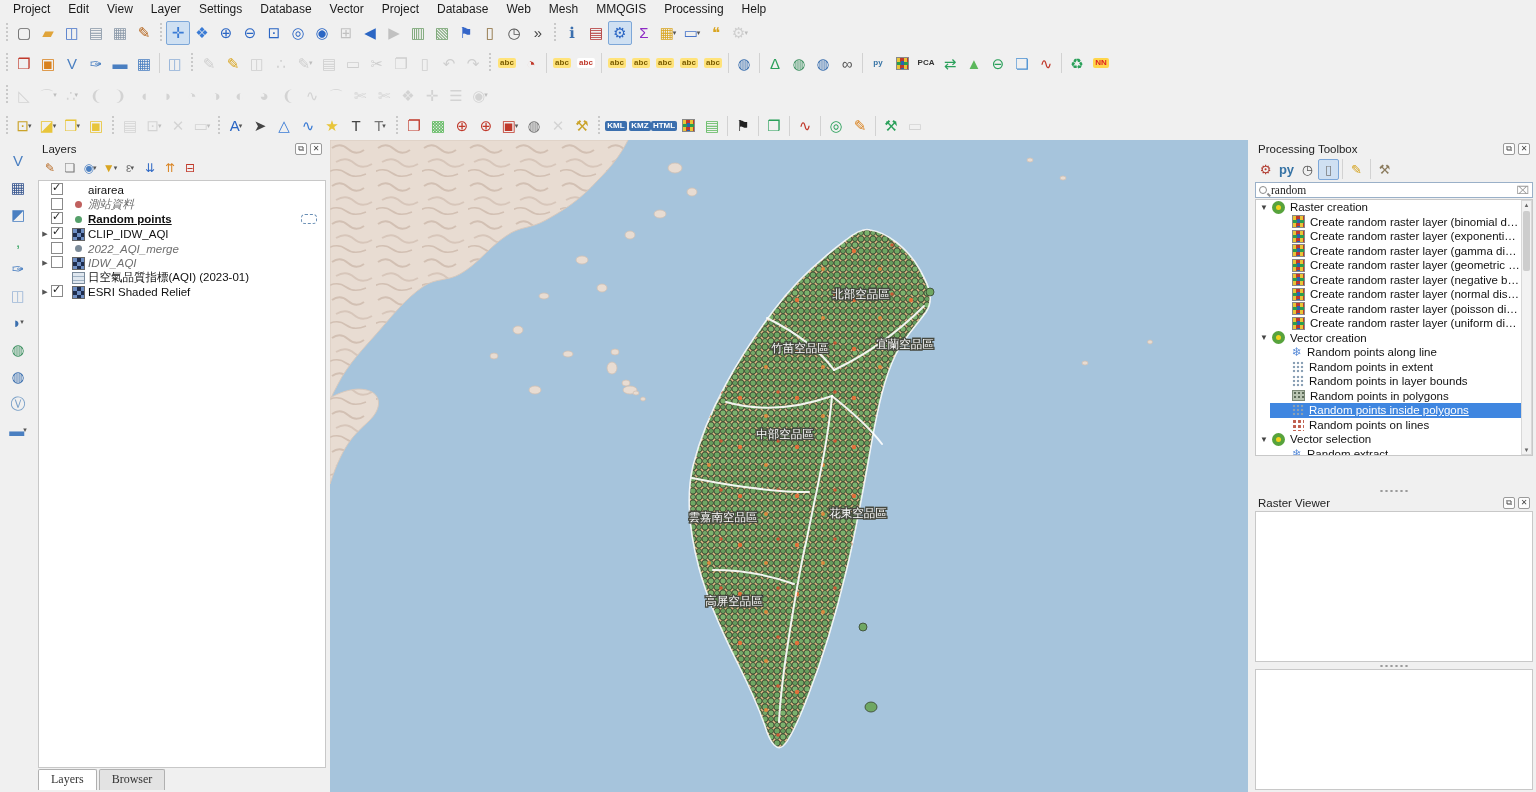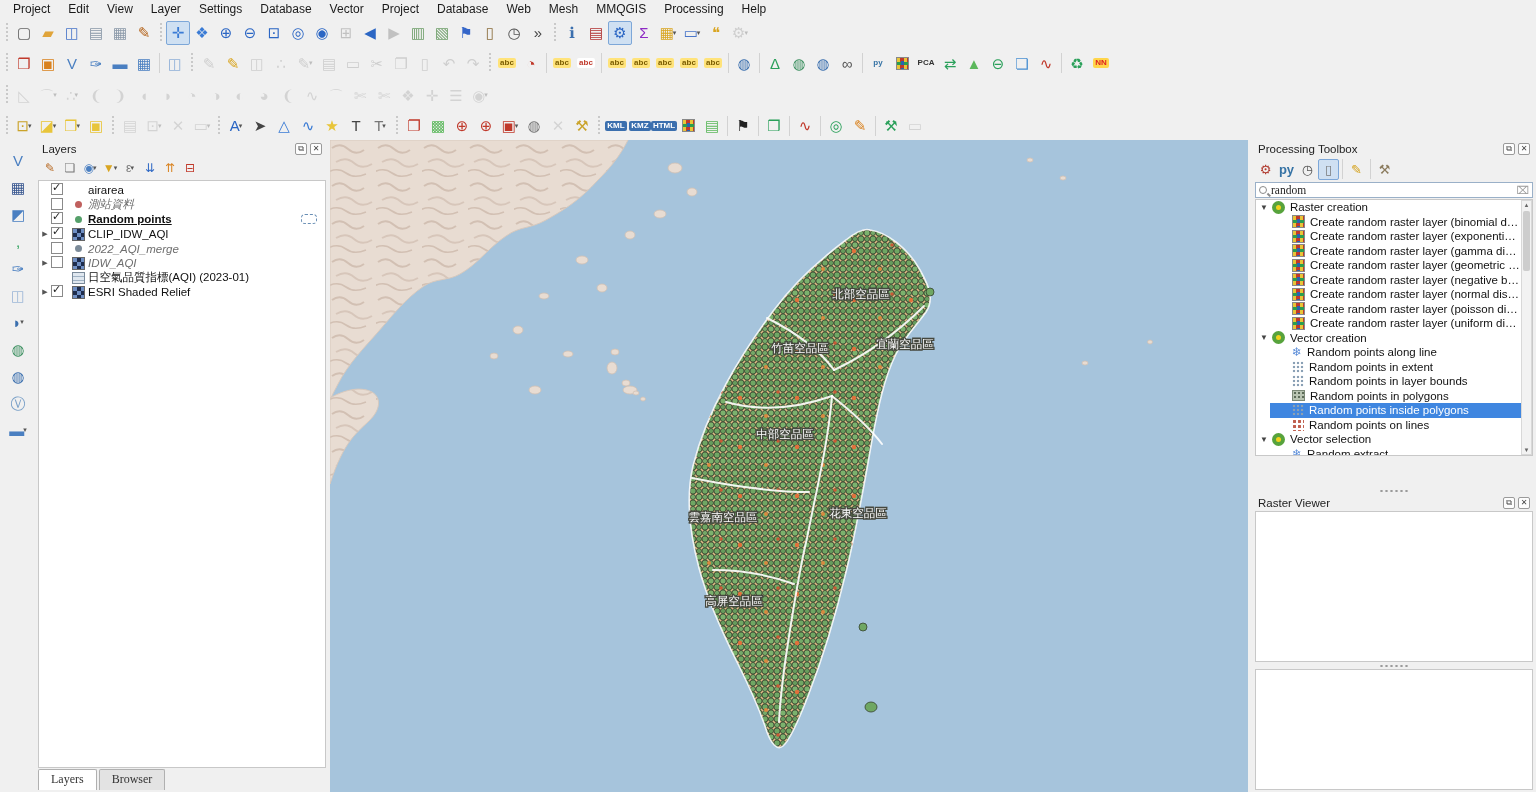--- a/index.html
+++ b/index.html
@@ -99,21 +99,21 @@
   .clearbtn { color:#9a9a9a; font-size:11px; flex:0 0 auto; }
 
   .ptree { position:absolute; left:3px; right:3px; top:59px; height:257px; background:#fff;
     border:1px solid #c8c8c8; overflow:hidden; }
   .pt-row { height:14.5px; display:flex; align-items:center; font-size:11.5px; color:#111;
     white-space:nowrap; overflow:hidden; padding-right:12px; }
   .pt-row .lbl { overflow:hidden; text-overflow:ellipsis; }
   .pt-row.group { padding-left:4px; }
   .pt-row.item { padding-left:36px; }
   .pt-row.item > span:first-child { margin-right:5px; flex:0 0 auto; }
-  .pt-row.sel { background:#3f86e0; color:#fff; margin-left:14px; padding-left:22px; }
+  .pt-row.sel { background:#3f86e0; color:#fff; margin-left:14px; padding-left:22px;text-decoration:underline; }
   .tw { font-size:8px; color:#444; width:10px; }
   .qicon { width:13px; height:13px; border-radius:50%; background:#57a33c; position:relative; margin:0 5px 0 2px; flex:0 0 auto;}
   .qicon::after { content:""; position:absolute; left:4px; top:4px; width:5px; height:5px; border-radius:50%; background:#f2d21d; }
   .ptree-scroll { position:absolute; right:4px; top:60px; width:11px; height:255px; background:#f2f2f2; border:1px solid #d8d8d8; }
   .ptree-scroll .arr { position:absolute; left:0; width:9px; text-align:center; font-size:6px; color:#666; }
   .ptree-scroll .thumb { position:absolute; left:1px; top:10px; width:7px; height:60px; background:#cdcdcd; border-radius:2px; }
 
   .msgbar { position:absolute; left:3px; right:3px; top:316px; height:37px; background:#4a8ede;
     color:#fff; font-family:"Liberation Serif","DejaVu Serif",serif; font-size:11px; padding:2px 4px; line-height:1.4; }
   .msgbar a { color:#1f3bd6; text-decoration:underline; }

